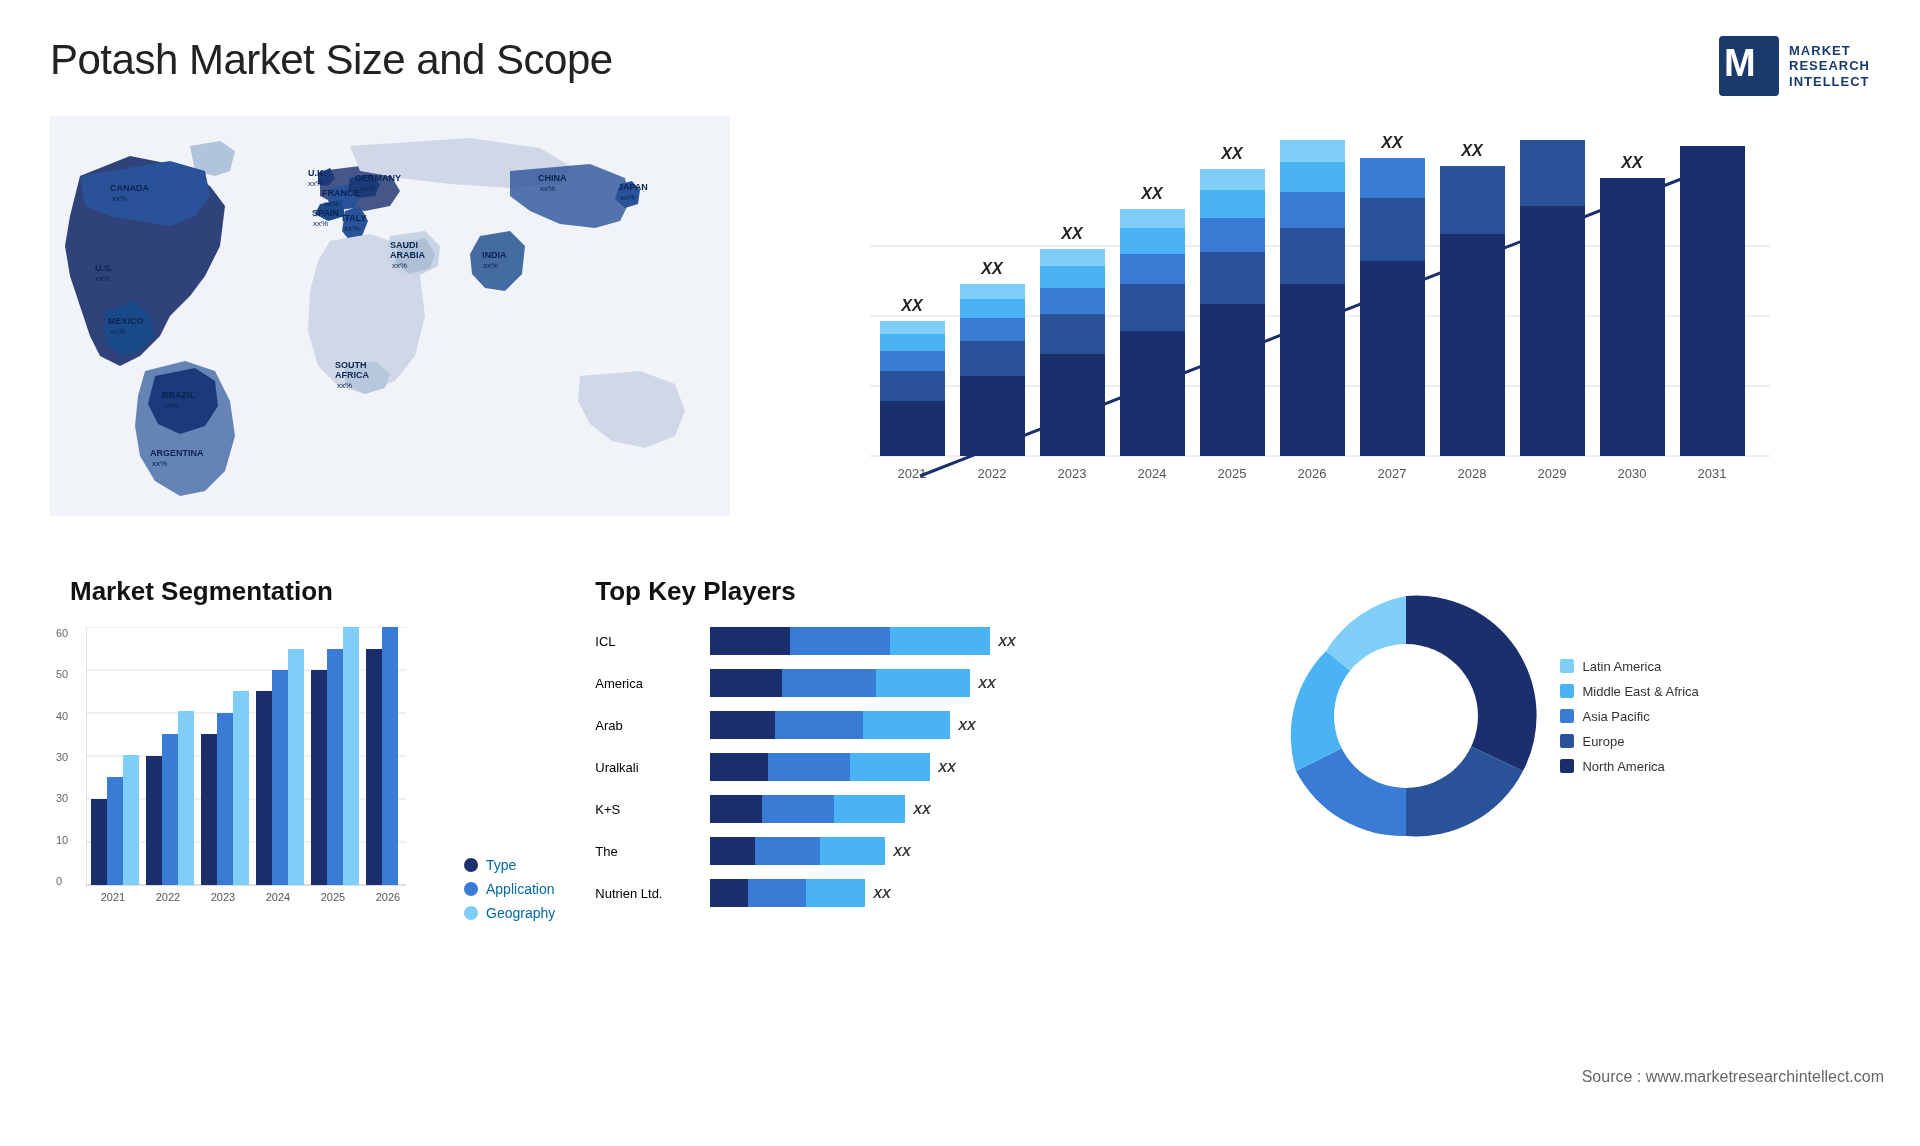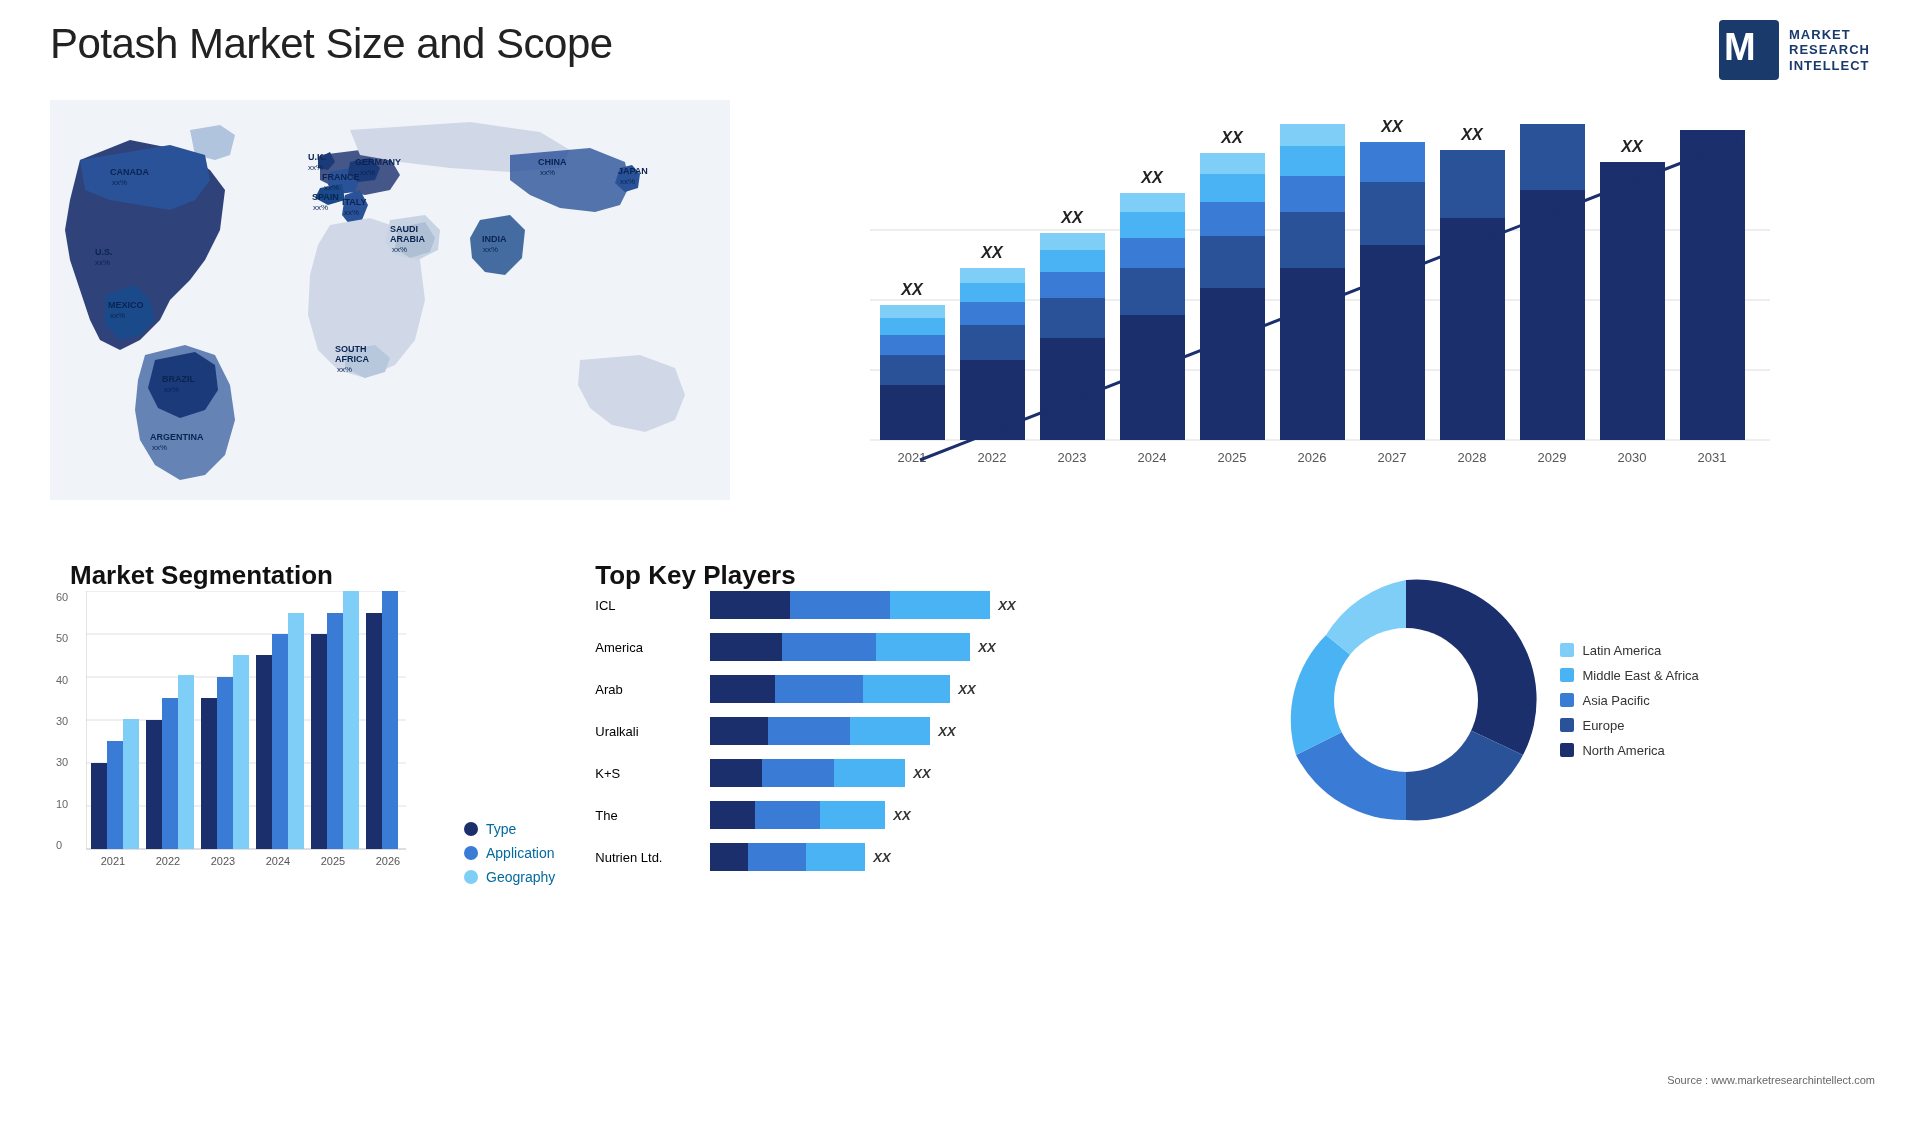--- a/index.html
+++ b/index.html
@@ -8,21 +8,21 @@
       height: 1146px;
       background: #ffffff;
       font-family: 'Arial', sans-serif;
       overflow: hidden;
       position: relative;
     }
 
     .page-container {
       width: 1920px;
       height: 1101px;
-      padding: 20px 50px;
+      padding: 36px 50px;
       position: relative;
     }
 
     
     .header {
       display: flex;
       justify-content: space-between;
       align-items: flex-start;
       margin-bottom: 20px;
     }
@@ -97,20 +97,21 @@
 
     .regional-container {
       flex: 1;
       padding: 10px 20px;
     }
 
     .section-title {
       font-size: 26px;
       font-weight: 700;
       color: #111;
+      margin-bottom: 20px;
     }
 
     .seg-legend {
       display: flex;
       flex-direction: column;
       gap: 8px;
       margin-top: 10px;
       margin-left: 40px;
     }
 
@@ -185,22 +186,22 @@
 
     .regional-legend-dot {
       width: 14px;
       height: 14px;
       border-radius: 2px;
     }
 
     .source-text {
       position: absolute;
       bottom: 15px;
-      right: 45px;
-      font-size: 11px;
+      right: 36px;
+      font-size: 16px;
       color: #666;
     }
 
     
     .map-label {
       font-size: 9px;
       font-weight: 700;
       fill: #0a2452;
     }
 

